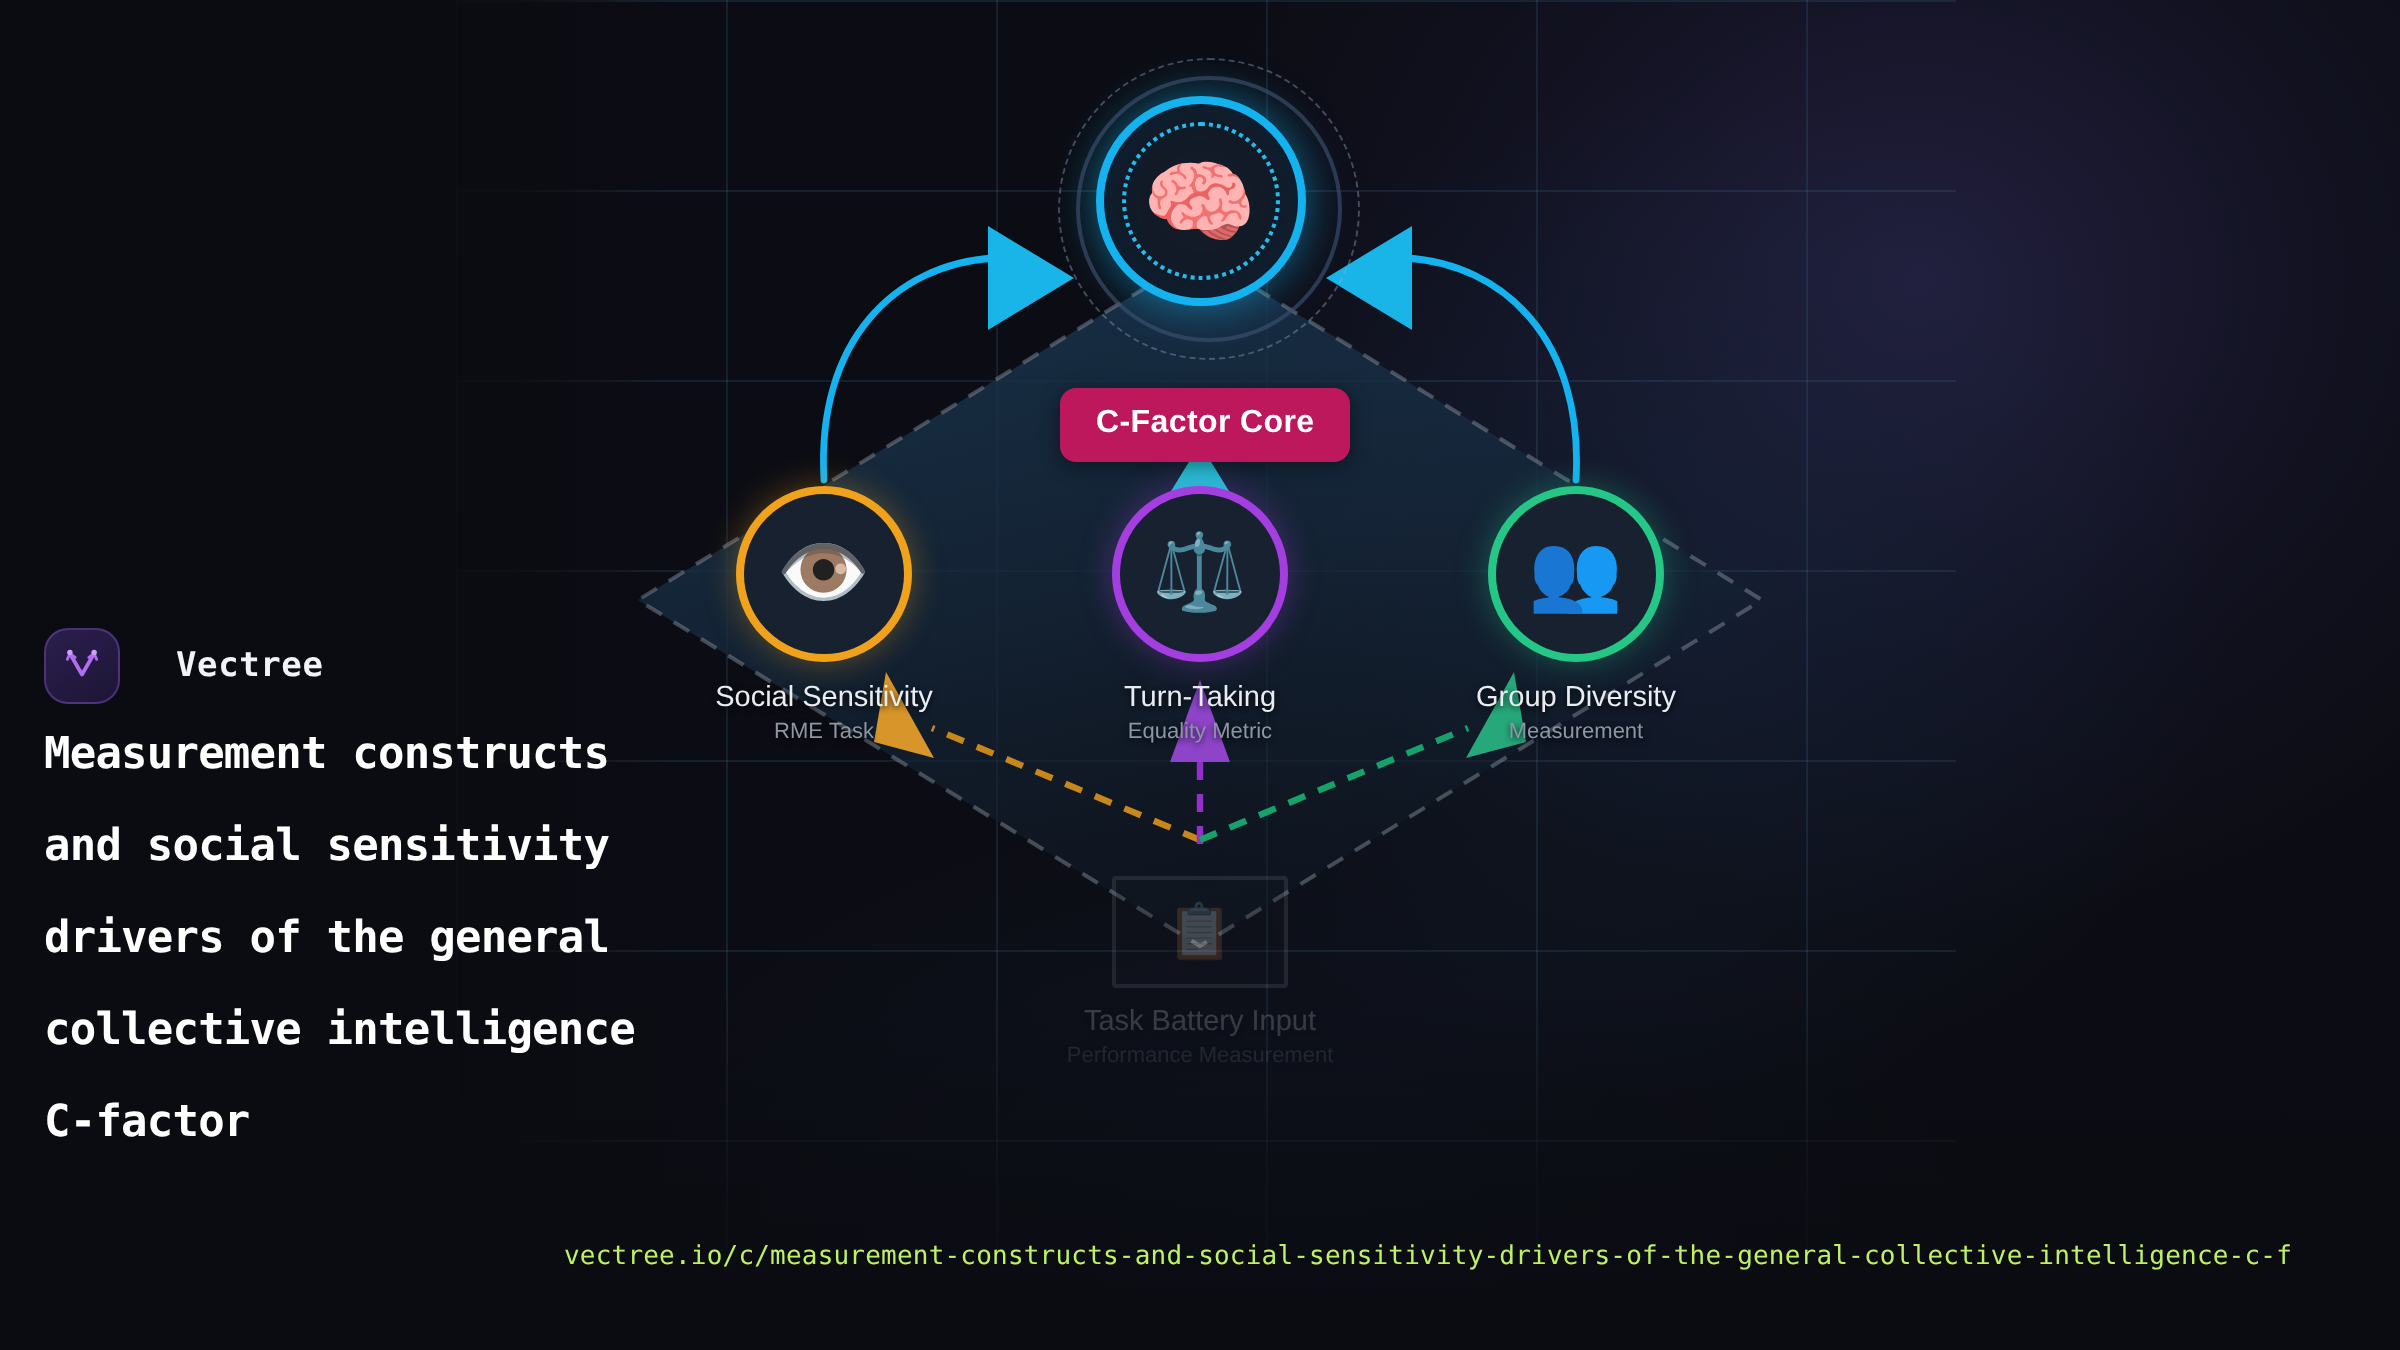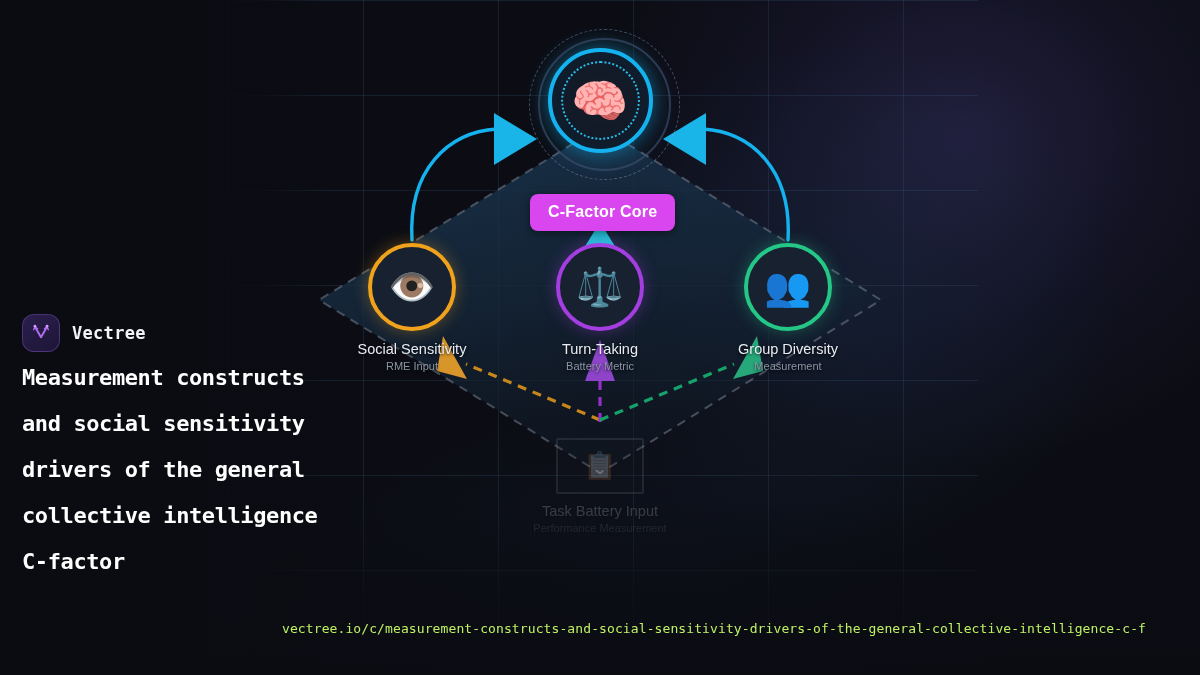--- a/index.html
+++ b/index.html
@@ -90,21 +90,21 @@
   .core-arc2 {
     position:absolute; left:-14px; top:-14px;
     width:133px; height:133px;
     border-radius:50%;
     border:2px solid rgba(60,80,110,.65);
   }
   .core-emoji { font-size:46px; }
 
   .badge {
     position:absolute; left:530px; top:194px;
-    background:#d946ef;
+    background:#be185d;
     color:#fff;
     font-size:16px; font-weight:bold;
     padding:9px 18px 10px;
     border-radius:8px;
     letter-spacing:.2px;
     box-shadow:0 2px 10px rgba(0,0,0,.45);
     white-space:nowrap;
   }
 
   .mid-node { top:243px; width:180px; }
@@ -137,21 +137,21 @@
     display:flex; align-items:center; justify-content:center;
     border-radius:2px;
   }
   .input-emoji { font-size:27px; }
   .input-node .node-title { margin-top:9px; font-size:14.5px; }
   .input-node .node-sub { font-size:11px; }
 
   
   .brand {
     position:absolute; left:22px; top:314px;
-    display:flex; align-items:center; gap:12px;
+    display:flex; align-items:center; gap:28px;
   }
   .brand-mark {
     width:38px; height:38px; border-radius:12px;
     background:linear-gradient(145deg,#2b1e4d 0%,#1d1636 100%);
     border:1px solid rgba(150,100,220,.35);
     display:flex; align-items:center; justify-content:center;
   }
   .brand-name {
     font-family:"DejaVu Sans Mono", monospace;
     font-size:17px; font-weight:bold; color:#f2f3f6;
@@ -222,29 +222,29 @@
       <span class="emoji core-emoji">🧠</span>
     </div>
   </div>
   <div class="badge">C-Factor Core</div>
 
   <div class="node mid-node" id="node-social">
     <div class="ring">
       <span class="emoji mid-emoji">👁️</span>
     </div>
     <div class="node-title">Social Sensitivity</div>
-    <div class="node-sub">RME Input</div>
+    <div class="node-sub">RME Task</div>
   </div>
 
   <div class="node mid-node" id="node-turn">
     <div class="ring">
       <span class="emoji mid-emoji">⚖️</span>
     </div>
     <div class="node-title">Turn-Taking</div>
-    <div class="node-sub">Battery Metric</div>
+    <div class="node-sub">Equality Metric</div>
   </div>
 
   <div class="node mid-node" id="node-group">
     <div class="ring">
       <span class="emoji mid-emoji">👥</span>
     </div>
     <div class="node-title">Group Diversity</div>
     <div class="node-sub">Measurement</div>
   </div>
 

